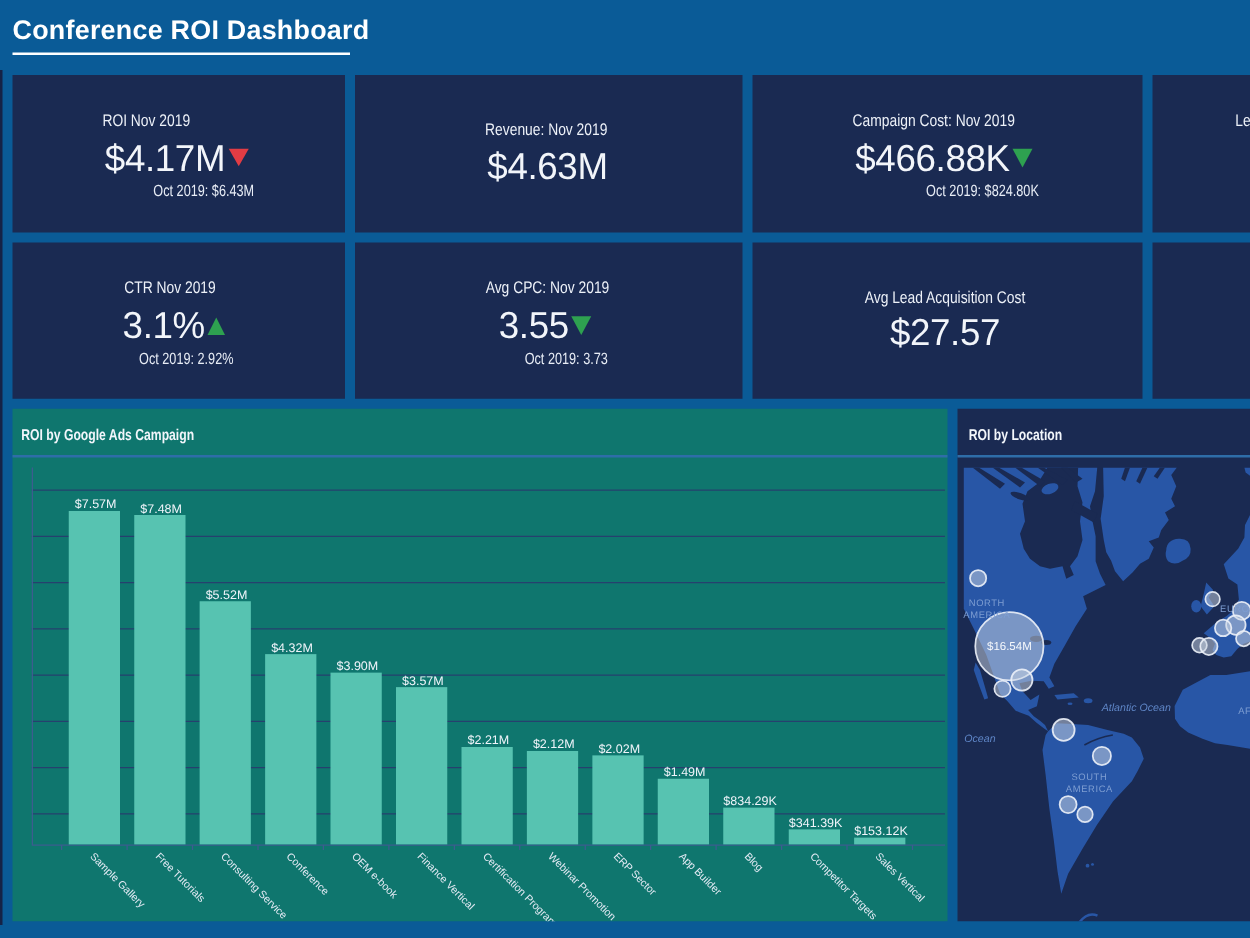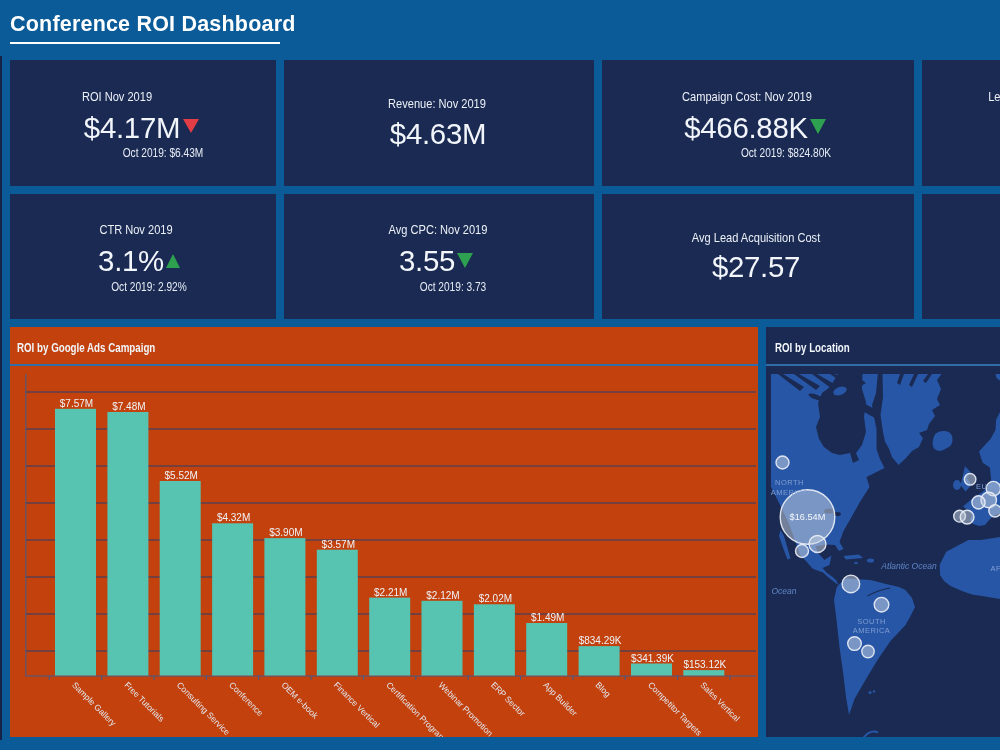--- a/index.html
+++ b/index.html
@@ -50,21 +50,21 @@
   <div class="sub" style="left:148.7px; top:278.5px;">Oct 2019: 2.92%</div>
 
   <div class="lab" style="left:437.7px; top:222.2px;">Avg CPC: Nov 2019</div>
   <div class="val" style="left:427.3px; top:244px;">3.55</div>
   <div class="tri tdg" style="left:456.5px; top:252.5px;"></div>
   <div class="sub" style="left:453px; top:278.5px;">Oct 2019: 3.73</div>
 
   <div class="lab" style="left:755.5px; top:230.2px;">Avg Lead Acquisition Cost</div>
   <div class="val" style="left:755.5px; top:250px;">$27.57</div>
 
-  <div style="position:absolute;left:10px;top:327px;width:748px;height:410px;background:#c2410c;">
+  <div style="position:absolute;left:10px;top:327px;width:748px;height:410px;background:#0f766e;">
     <div class="ptitle" style="left:7px;top:13.5px;">ROI by Google Ads Campaign</div>
     <div style="position:absolute;left:0;top:37px;width:748px;height:1.5px;background:#2e6da8;"></div>
     <svg width="748" height="410" viewBox="0 0 748 410" style="position:absolute;left:0;top:0;" font-family="Liberation Sans,sans-serif">
 <line x1="15.4" y1="65" x2="746" y2="65" stroke="#26406e" stroke-width="1"></line>
 <line x1="15.4" y1="102" x2="746" y2="102" stroke="#26406e" stroke-width="1"></line>
 <line x1="15.4" y1="139" x2="746" y2="139" stroke="#26406e" stroke-width="1"></line>
 <line x1="15.4" y1="176" x2="746" y2="176" stroke="#26406e" stroke-width="1"></line>
 <line x1="15.4" y1="213" x2="746" y2="213" stroke="#26406e" stroke-width="1"></line>
 <line x1="15.4" y1="250" x2="746" y2="250" stroke="#26406e" stroke-width="1"></line>
 <line x1="15.4" y1="287" x2="746" y2="287" stroke="#26406e" stroke-width="1"></line>

